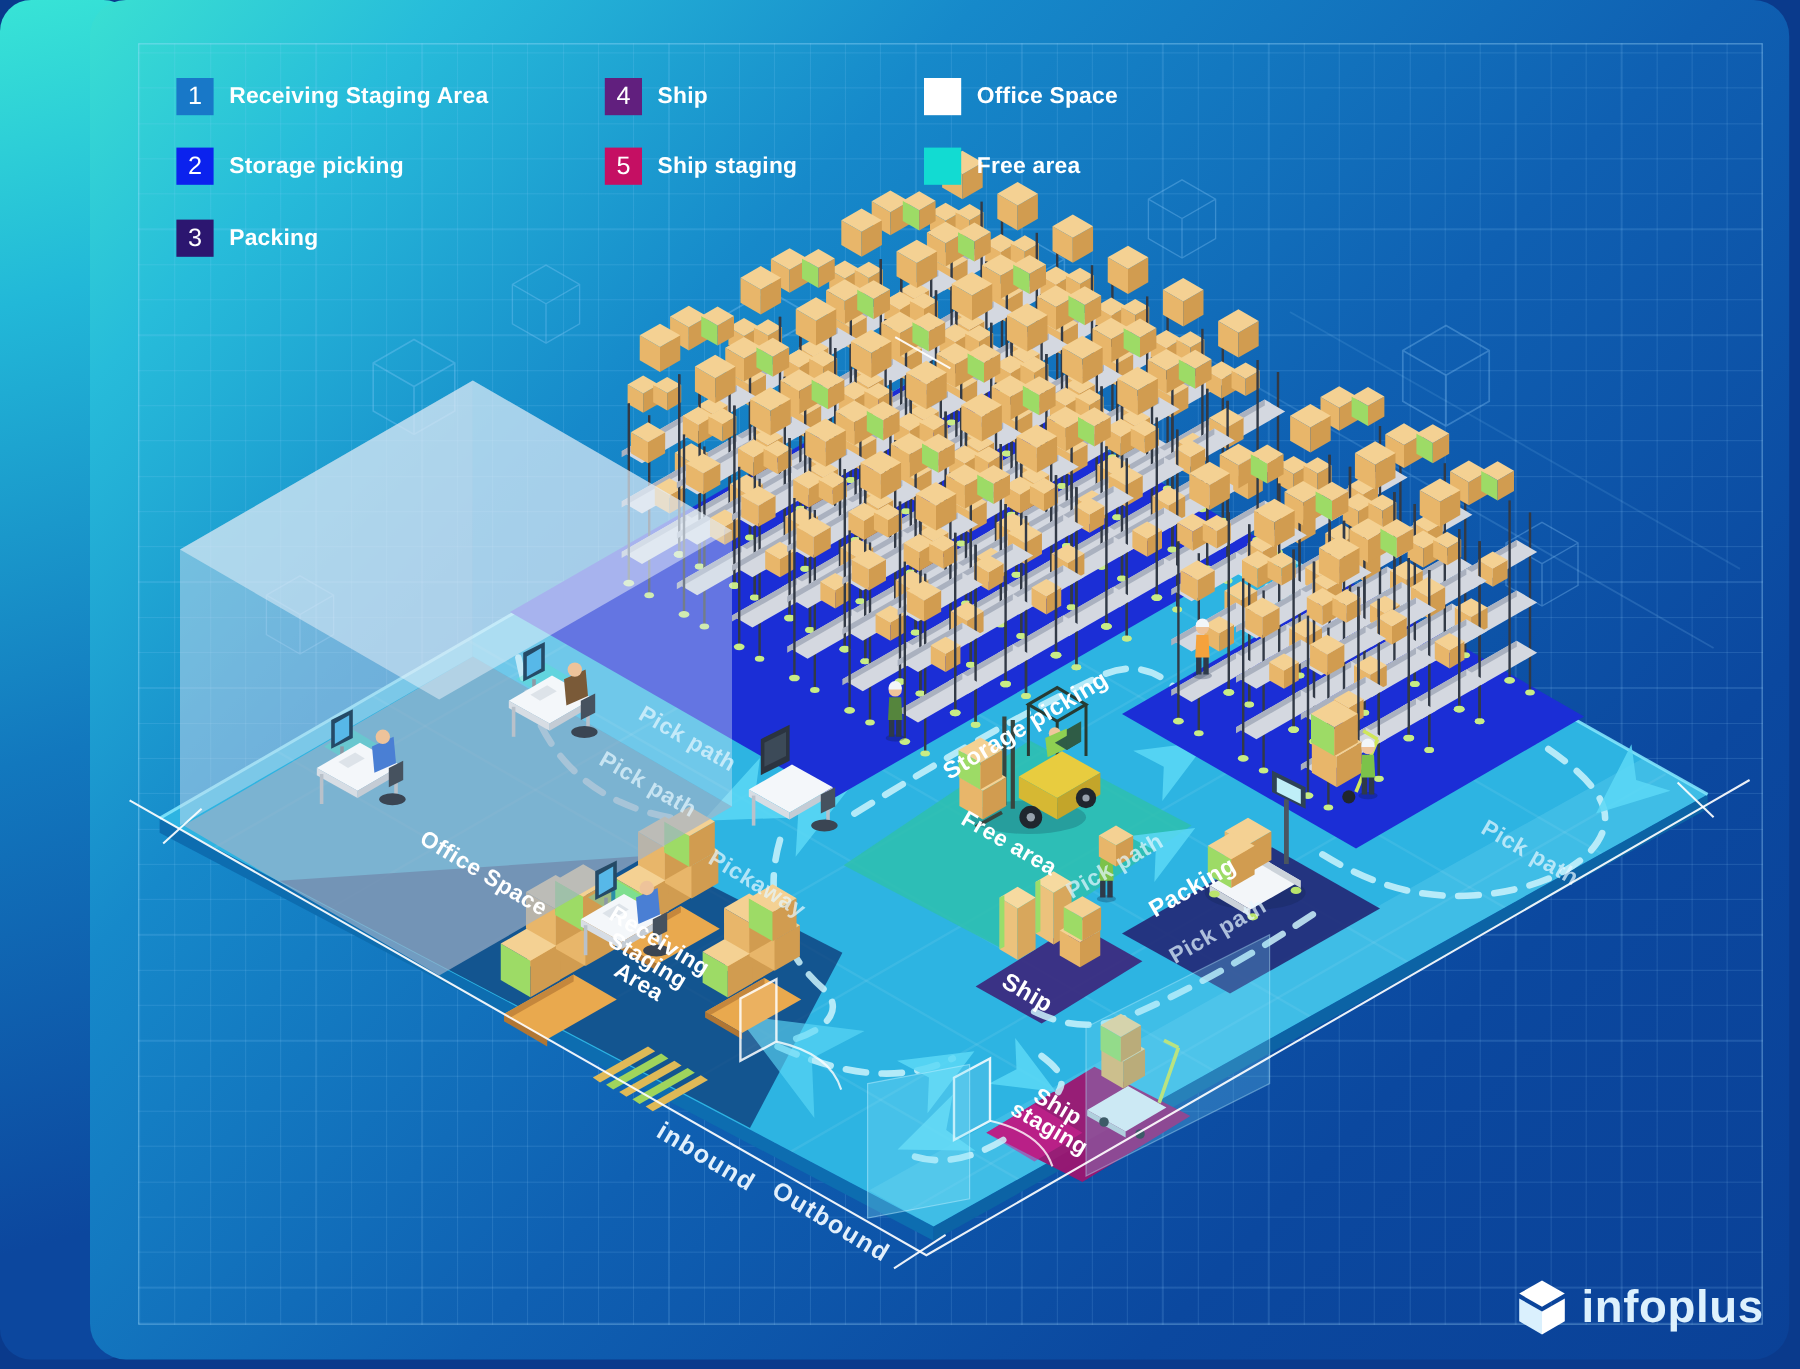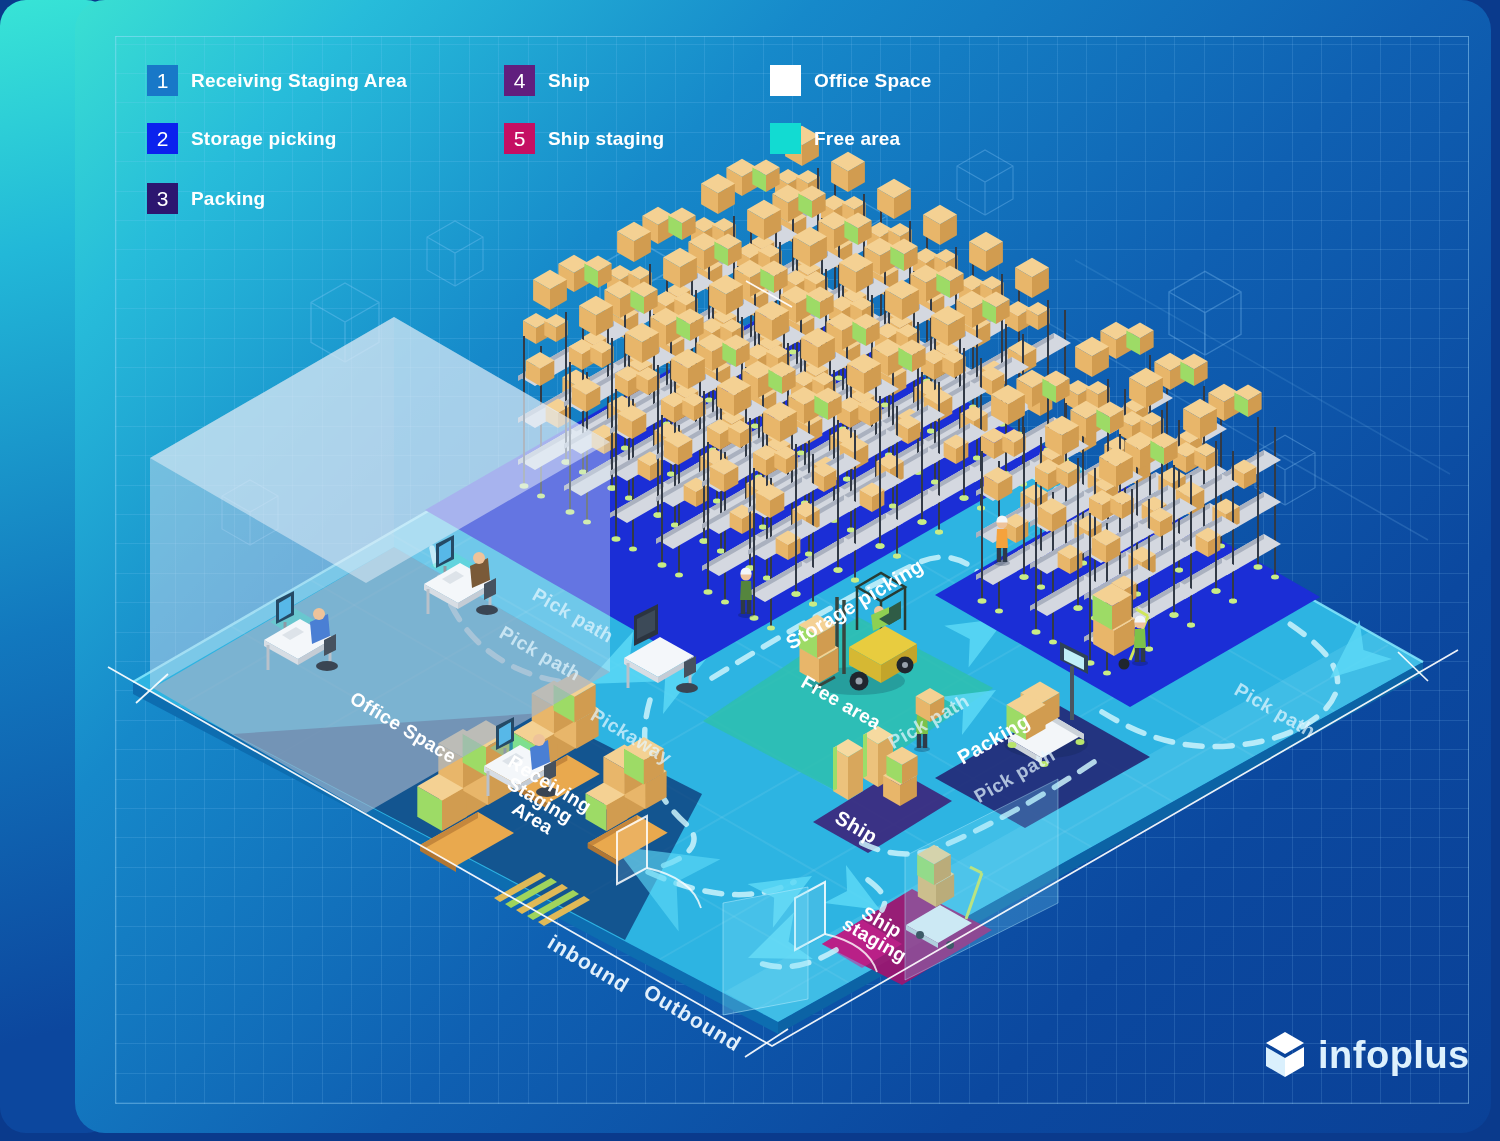--- a/index.html
+++ b/index.html
@@ -25,21 +25,21 @@
   .dash{fill:none;stroke:rgba(205,243,252,.85);stroke-width:5.5;stroke-dasharray:17 13;stroke-linecap:round;}
   .dimline{stroke:rgba(255,255,255,.92);stroke-width:1.7;fill:none;}
   .ghost{stroke:rgba(150,210,255,.30);stroke-width:1.6;fill:none;}
   .arrowfill{fill:rgba(92,216,246,.85);}
   
   .legend-item{position:absolute;display:flex;align-items:center;height:31px;}
   .legend-sw{width:31px;height:31px;display:flex;align-items:center;justify-content:center;
              color:#fff;font-size:21px;font-weight:400;flex:0 0 31px;}
   .legend-tx{margin-left:13px;color:#fff;font-size:19px;font-weight:700;letter-spacing:.2px;white-space:nowrap;}
   
-  .logo{position:absolute;left:1262px;top:1031px;display:flex;align-items:center;}
+  .logo{position:absolute;left:1262px;top:1066px;display:flex;align-items:center;}
   .logo-text{margin-left:10px;color:#ddf1fd;font-size:38px;font-weight:600;letter-spacing:.5px;}
 </style>
 </head>
 <body>
 
 <div class="stage">
   <div class="back-strip"></div>
   <div class="panel"></div>
   <div class="grid"></div>
 

